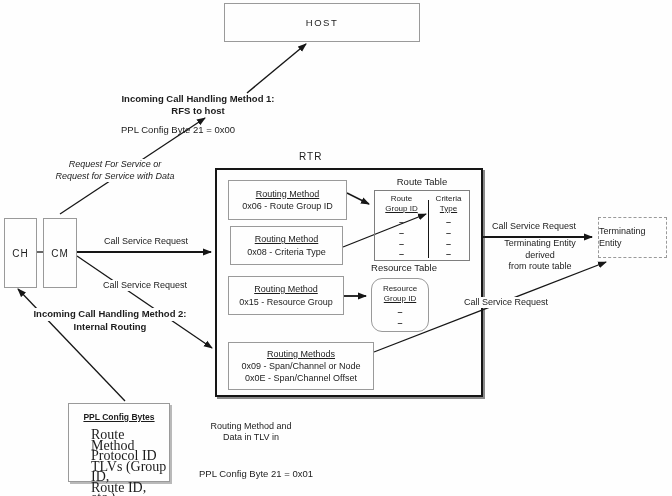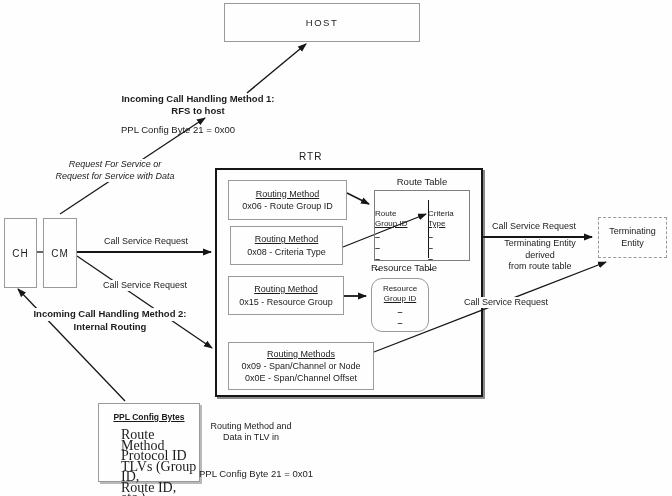--- a/index.html
+++ b/index.html
@@ -17,23 +17,23 @@
   .wbg{background:#fefefe;padding:0 2px;display:inline-block;}
   .f8{font-size:14px;font-family:Liberation Serif, serif;}
   .f85{font-size:8.5px;}
   .f9{font-size:9px;}
   .f95{font-size:9.5px;}
   .f10{font-size:10px;}
   .node{display:flex;align-items:center;justify-content:center;font-size:10px;letter-spacing:1px;}
   .rtr-box{border:2px solid #161616;box-shadow:2px 2px 0 rgba(40,40,40,.55);}
   .rm{display:flex;flex-direction:column;align-items:center;justify-content:center;font-size:9px;line-height:12.5px;text-align:left;}
   .tbl{border:1px solid #7e7e7e;}
-  .tbl .col{position:absolute;top:18px;text-align:left;font-size:8px;line-height:10px;}
+  .tbl .col{position:absolute;top:3px;text-align:center;font-size:8px;line-height:10px;}
   .dash{display:block;font-size:9px;line-height:10.8px;font-weight:bold;color:#3a3a3a;}
-  .term{border:1px dashed #9a9a9a;display:flex;flex-direction:column;align-items:center;justify-content:center;font-size:9px;line-height:11.5px;}
+  .term{border:1px dashed #9a9a9a;display:flex;flex-direction:column;justify-content:center;font-size:9px;line-height:11.5px;}
   .ppl{box-shadow:2px 2px 0 #b9b9b9;}
 </style>
 </head>
 <body>
 
 <div class="canvas">
 
   <svg class="wires" width="672" height="496" viewBox="0 0 672 496">
     <defs>
       <marker id="arr" markerWidth="10" markerHeight="8" refX="8" refY="4" orient="auto" markerUnits="userSpaceOnUse">
@@ -149,21 +149,21 @@
   </div>
   <div class="lbl ctr f9" style="left:448px;top:297px;width:116px;">
     <span class="wbg">Call Service Request</span>
   </div>
 
   <div class="term" style="position:absolute;left:598px;top:217px;width:69px;height:41px;box-sizing:border-box;z-index:2;">
     <span>Terminating</span>
     <span>Entity</span>
   </div>
 
-  <div class="box ppl" style="left:98px;top:403px;width:102px;height:79px;background:#fefefe;">
+  <div class="box ppl" style="left:68px;top:403px;width:102px;height:79px;background:#fefefe;">
     <div class="ctr b u f85" style="margin-top:8px;">PPL Config Bytes</div>
     <div class="f8" style="margin:8px 0 0 22px;line-height:10.5px;">
       <div>Route Method</div>
       <div>Protocol ID</div>
       <div>TLVs (Group ID,</div>
       <div>Route ID, etc.)</div>
     </div>
   </div>
 
   <div class="lbl ctr f9" style="left:186px;top:421px;width:130px;line-height:11px;">

